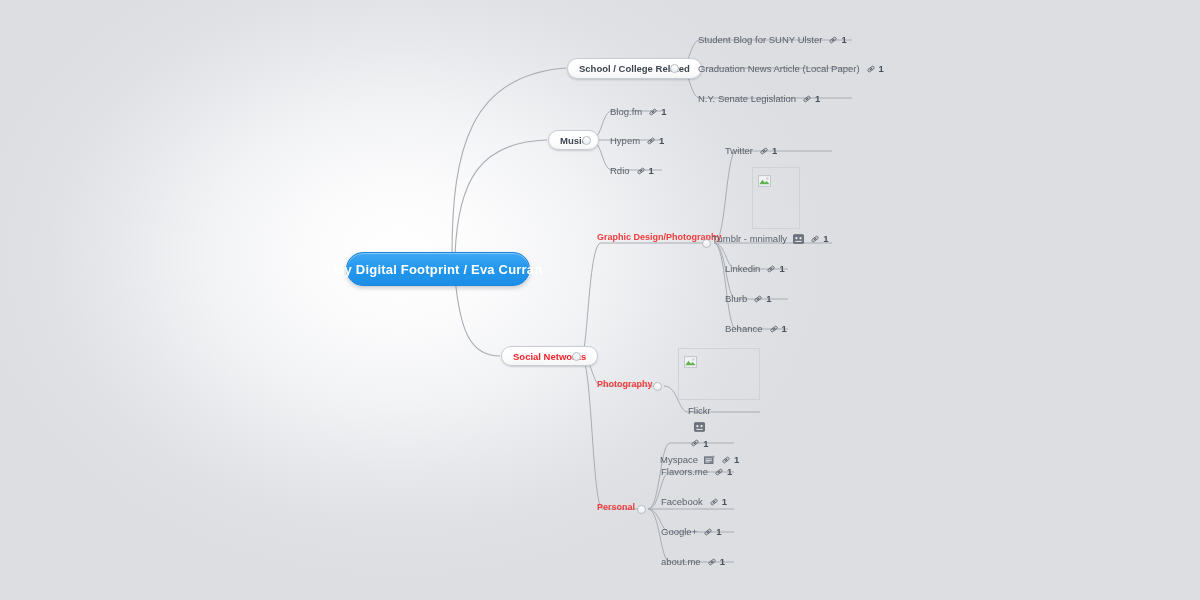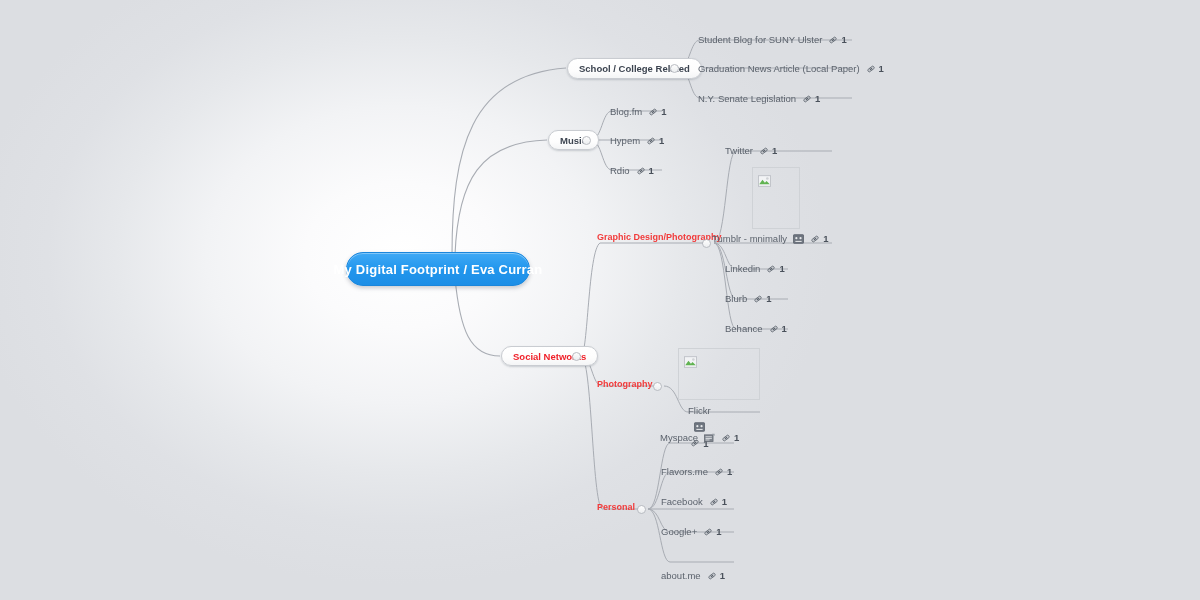--- a/index.html
+++ b/index.html
@@ -438,21 +438,21 @@
       </span>
       <span class="cnt">1</span>
     </span>
   </div>
 
   <div class="text-node red" style="left:597px; top:503px;">
     <span class="lbl">Personal</span>
   </div>
   <div class="handle" style="left:637px; top:504.5px;"></div>
 
-  <div class="text-node" style="left:660px; top:432px;text-align:right;">
+  <div class="text-node" style="left:660px; top:454px;text-align:right;">
     <span class="lbl">Myspace</span>
     <span class="badge-ic">
       <svg width="11" height="10" viewBox="0 0 14 12">
         <rect x="0.5" y="2" width="11" height="8.5" fill="#80868f" stroke="#646a73"></rect>
         <rect x="2" y="4" width="8" height="1" fill="#e8eaec"></rect>
         <rect x="2" y="6" width="8" height="1" fill="#e8eaec"></rect>
         <rect x="2" y="8" width="5" height="1" fill="#e8eaec"></rect>
         <path d="M10 0.5 L13.5 0.5 L13.5 3.5 Z" fill="#9aa0a8"></path>
       </svg>
     </span>
@@ -511,21 +511,21 @@
               <path d="M6.5 9.5 L9.5 6.5"></path>
               <path d="M8.8 4.2 a2.4 2.4 0 0 1 3.4 3.4 L10.4 9.4 a2.4 2.4 0 0 1-3.4-3.4"></path>
               <path d="M7.2 11.8 a2.4 2.4 0 0 1-3.4-3.4 L5.6 6.6 a2.4 2.4 0 0 1 3.4 3.4"></path>
             </g>
           </svg>
       </span>
       <span class="cnt">1</span>
     </span>
   </div>
 
-  <div class="text-node" style="left:661px; top:556px;margin-top:14px;">
+  <div class="text-node" style="left:661px; top:556px;">
     <span class="lbl">about.me</span>
     <span class="attach">
       <span class="ic">
         <svg width="10" height="10" viewBox="0 0 16 16">
             <g fill="none" stroke="#5b626c" stroke-width="1.5" stroke-linecap="round">
               <path d="M6.5 9.5 L9.5 6.5"></path>
               <path d="M8.8 4.2 a2.4 2.4 0 0 1 3.4 3.4 L10.4 9.4 a2.4 2.4 0 0 1-3.4-3.4"></path>
               <path d="M7.2 11.8 a2.4 2.4 0 0 1-3.4-3.4 L5.6 6.6 a2.4 2.4 0 0 1 3.4 3.4"></path>
             </g>
           </svg>

